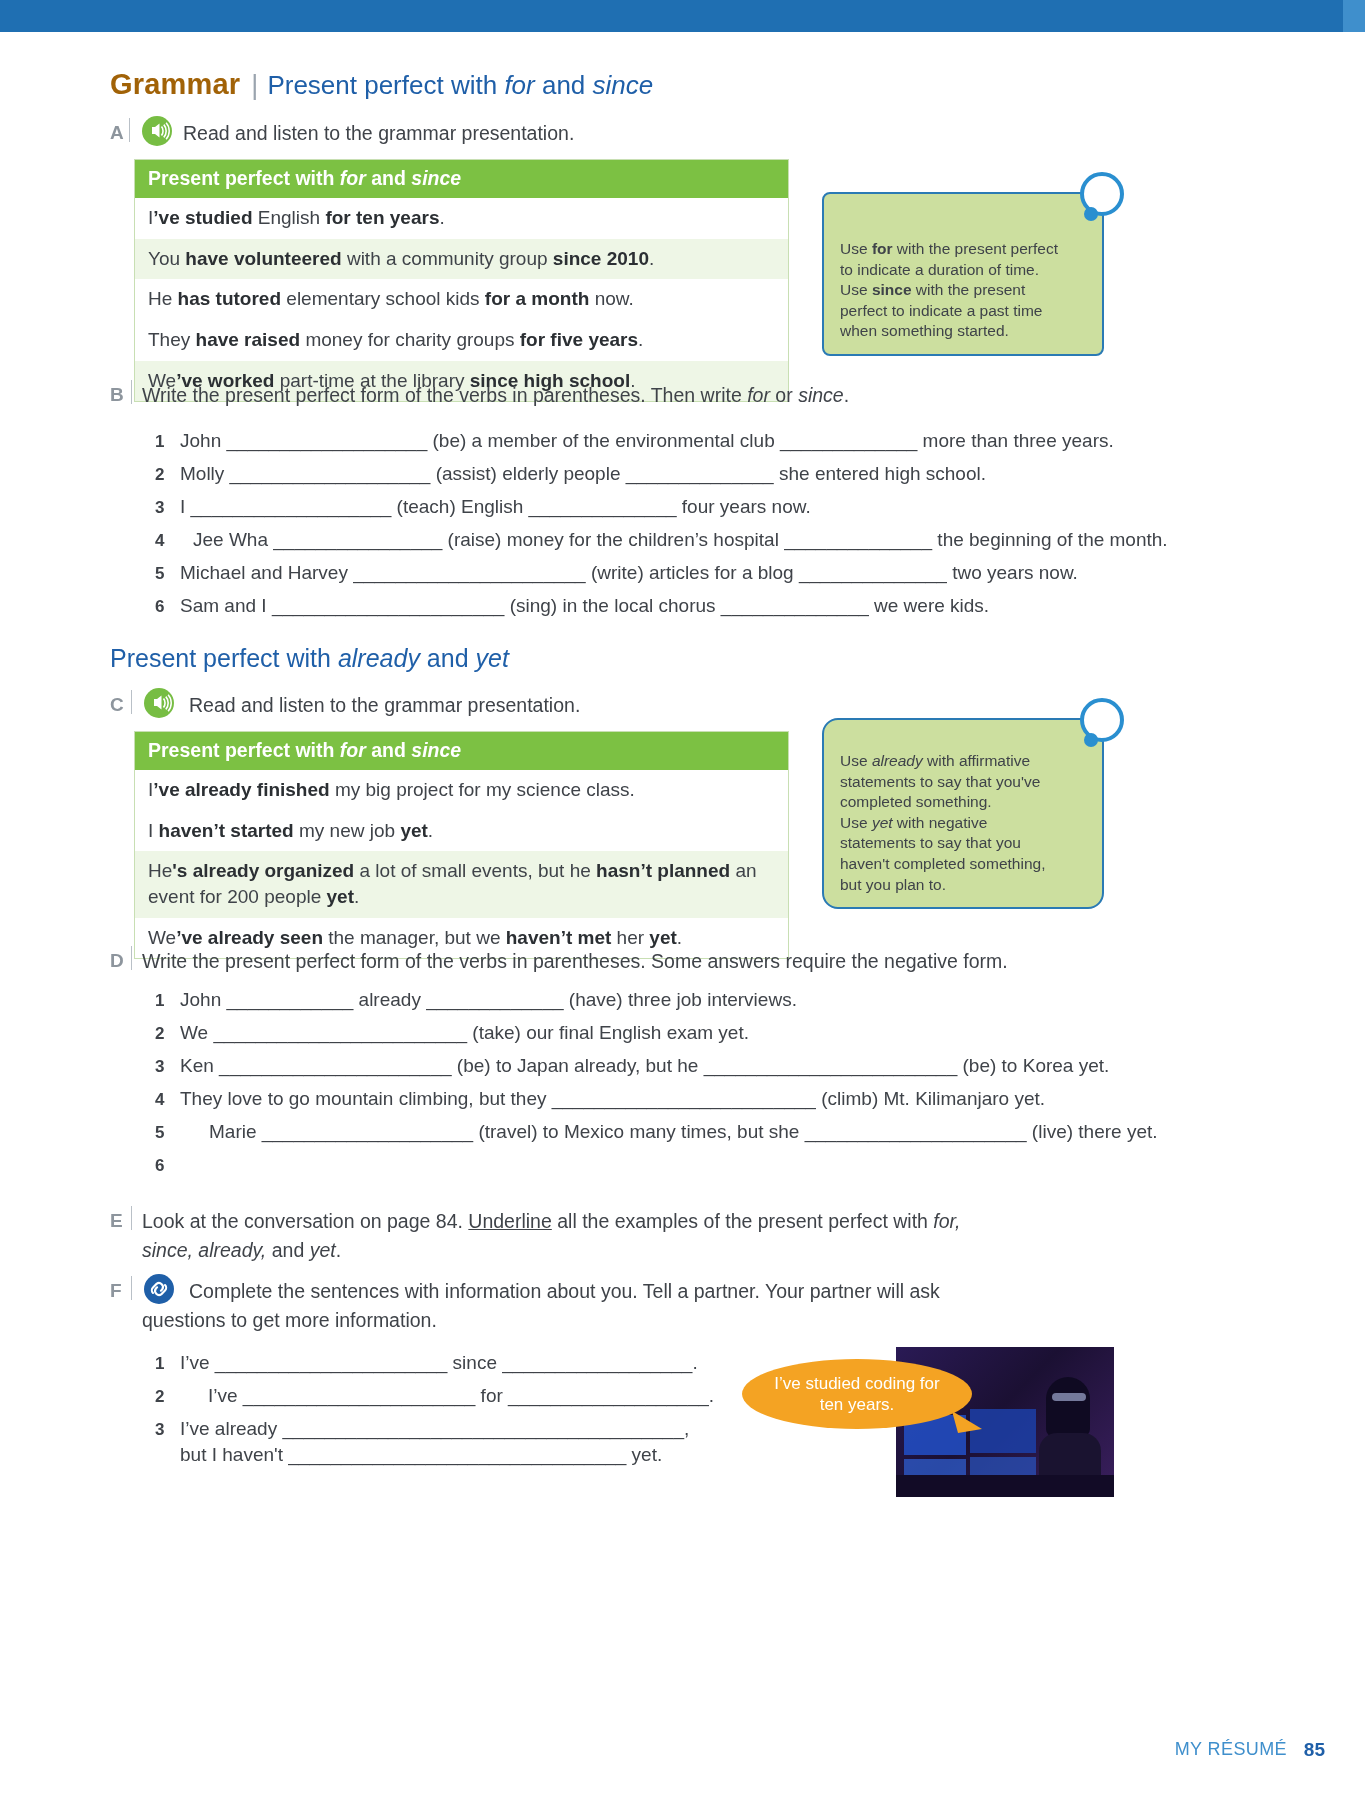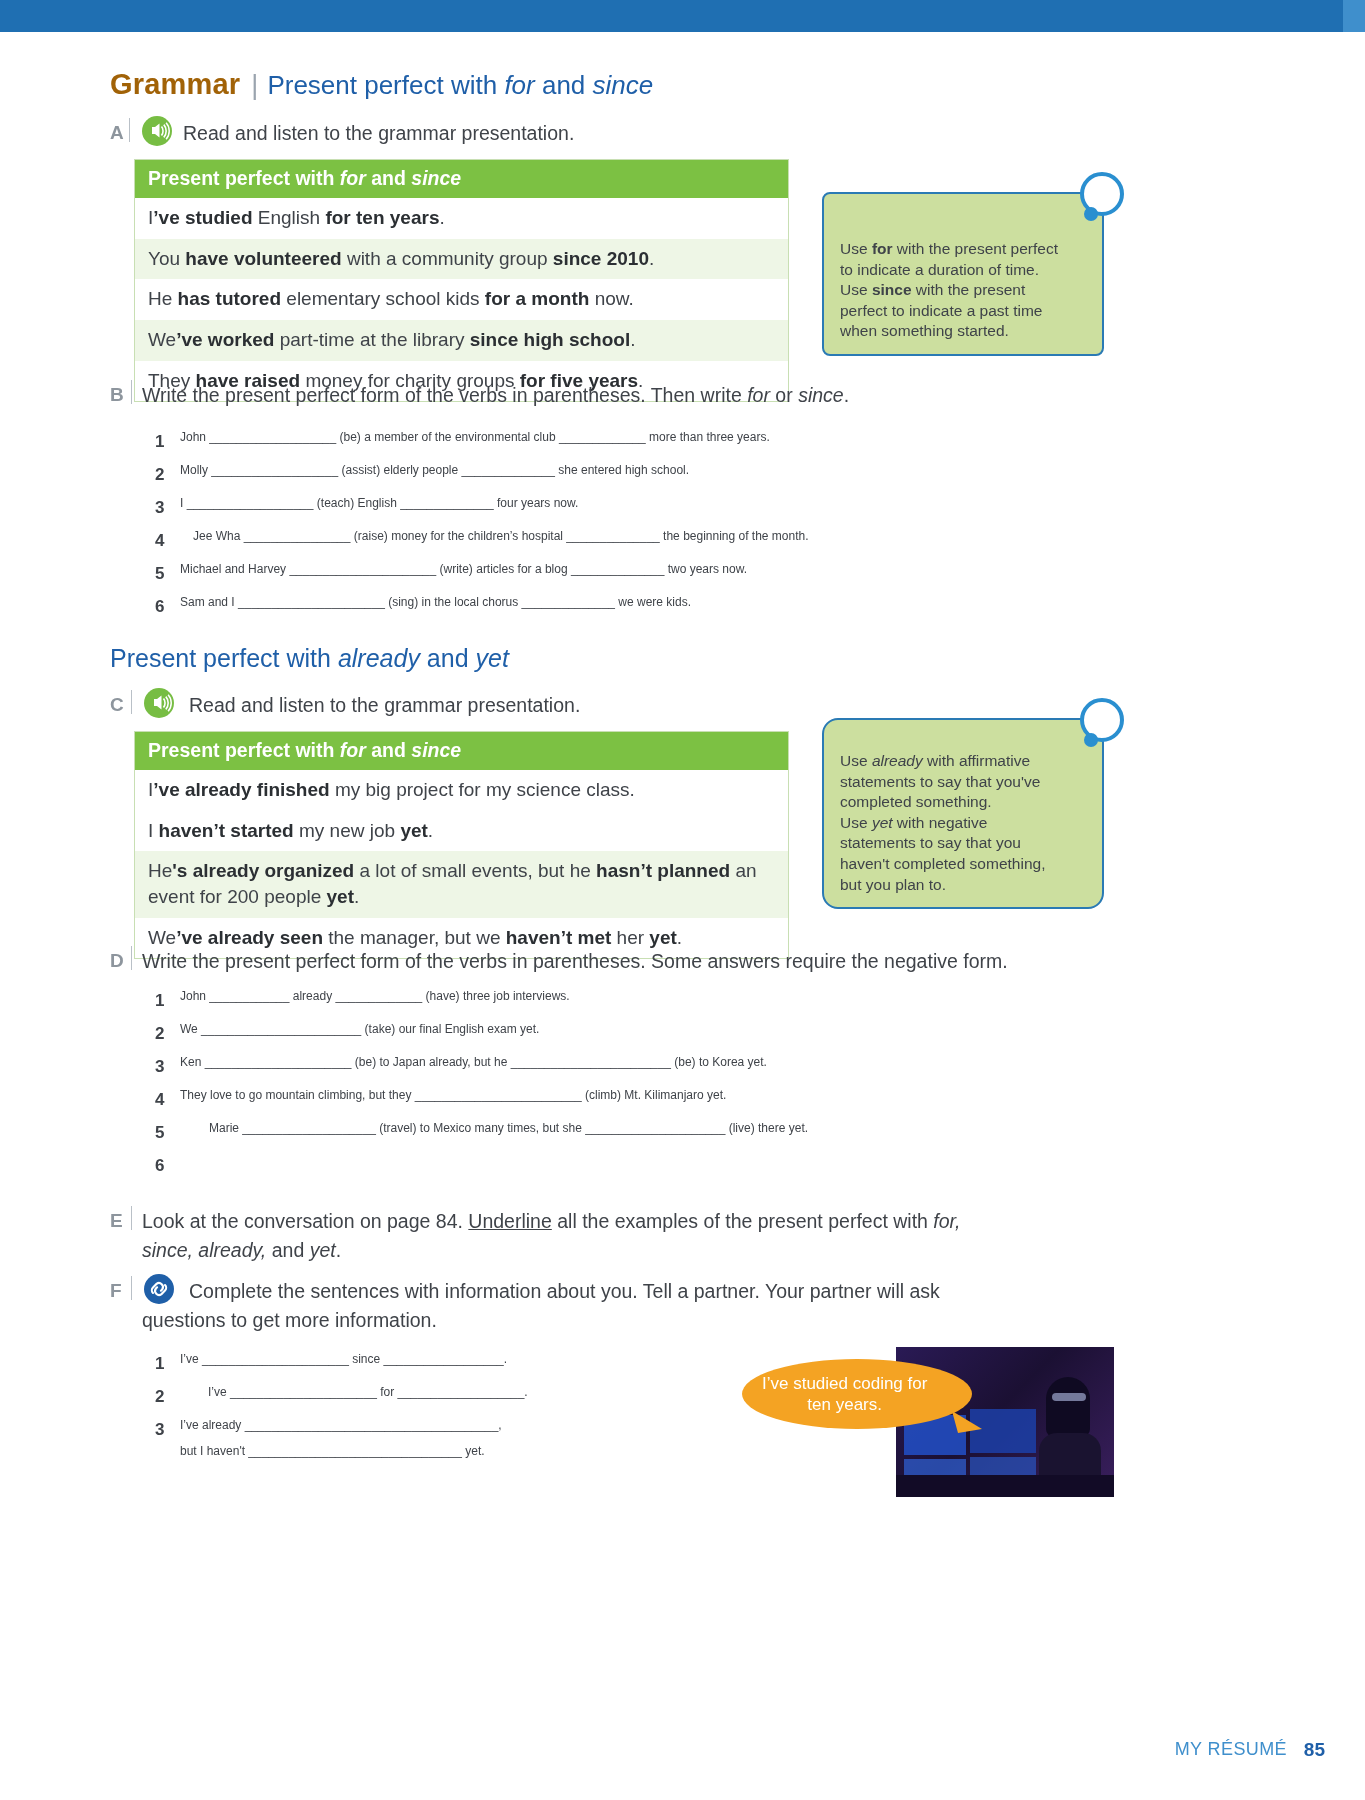--- a/index.html
+++ b/index.html
@@ -60,33 +60,33 @@
              border-radius:50%; background:#fff; border:4px solid #2a8fd0; }
   .callout .bubble-tail { position:absolute; right:4px; top:13px; width:14px; height:14px;
              border-radius:50%; background:#2a8fd0; }
 
   
   .blue-head { position:absolute; font-size:25px; color:#1f5fa8; }
   .blue-head i { font-style:italic; }
 
   
   .ex-num { position:absolute; font-size:17px; font-weight:bold; color:#3f4349; }
-  .ex-txt { position:absolute; font-size:12px; color:#3f4349; white-space:nowrap; }
+  .ex-txt { position:absolute; font-size:19px; color:#3f4349; white-space:nowrap; }
 
   
   .photo { position:absolute; left:896px; top:1315px; width:218px; height:150px;
            background:#1b1033; overflow:hidden; }
   .photo .scr { position:absolute; background:#1b2a6b; }
   .photo .glow { position:absolute; background:#2f1d5e; }
 
   
   .speech { position:absolute; left:742px; top:1327px; width:230px; height:70px;
             background:#f4a323; border-radius:50%/50%; color:#fff; font-size:17px;
             text-align:center; line-height:1.25; display:flex; align-items:center;
-            padding:0 20px; }
+            justify-content:center; padding:0 20px; }
   .speech-tailbox { position:absolute; left:952px; top:1377px; width:34px; height:26px; }
 
   
   .footer-label { position:absolute; right:78px; bottom:40px; font-size:18px; color:#3f8fcc;
                   letter-spacing:.4px; }
   .footer-page { position:absolute; right:40px; bottom:39px; font-size:19px; color:#1f5fa8;
                  font-weight:bold; }
 </style>
 </head>
 <body>
@@ -111,22 +111,22 @@
       <path d="M24.1 6.8 a10.5 11.5 0 0 1 0 16.4" stroke="#ffffff" stroke-width="1.5" fill="none"></path>
     </svg>
   </div>
   <div class="instr" style="left:183px; top:88px;">Read and listen to the grammar presentation.</div>
 
   <div class="gtable" style="left:134px; top:127px;">
     <div class="gt-head"><span>Present perfect with </span><i>for</i><span> and </span><i>since</i></div>
     <div class="gt-row">I<b>’ve studied</b> English <b>for ten years</b>.</div>
     <div class="gt-row alt">You <b>have volunteered</b> with a community group <b>since 2010</b>.</div>
     <div class="gt-row">He <b>has tutored</b> elementary school kids <b>for a month</b> now.</div>
+    <div class="gt-row">They <b>have raised</b> money for charity groups <b>for five years</b>.</div>
     <div class="gt-row alt">We<b>’ve worked</b> part-time at the library <b>since high school</b>.</div>
-    <div class="gt-row">They <b>have raised</b> money for charity groups <b>for five years</b>.</div>
   </div>
 
   <div class="callout" style="left:822px; top:160px; width:282px;border-radius:8px;">
     <div class="bubble-dot"></div>
     <div class="bubble-tail"></div>
     <div style="height:32px;"></div>
     <div>Use <b>for</b> with the present perfect</div>
     <div>to indicate a duration of time.</div>
     <div>Use <b>since</b> with the present</div>
     <div>perfect to indicate a past time</div>

